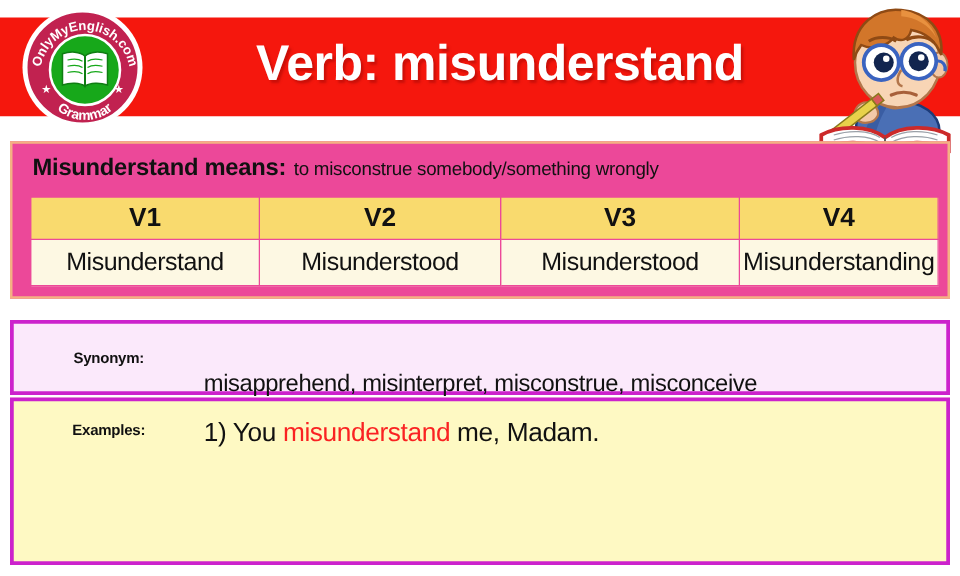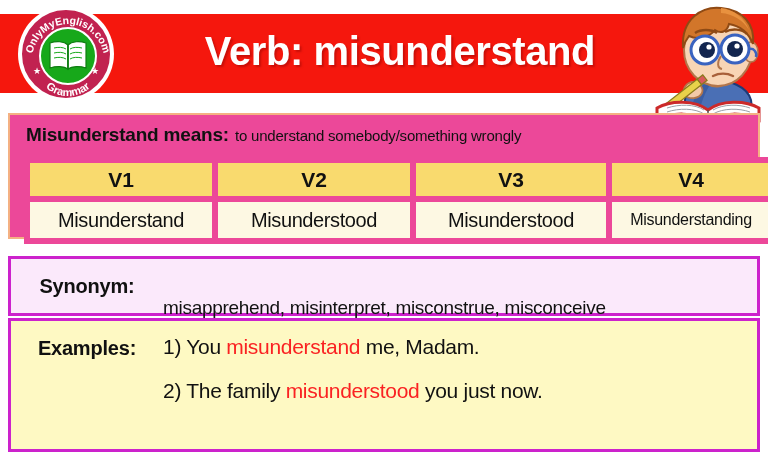--- a/index.html
+++ b/index.html
@@ -149,61 +149,61 @@
 
   .verb-table {
     position: absolute;
     left: 14px;
     top: 42px;
     width: 722px;
     border-collapse: collapse;
     table-layout: fixed;
   }
   .verb-table th, .verb-table td {
-    border: 6px solid #ec4899;
+    border: 1px solid #ec4899;
     text-align: center;
     color: #111111;
     padding: 0;
   }
   .verb-table th {
     background: #f9da6e;
     height: 33px;
     font-size: 21px;
     font-weight: bold;
   }
   .verb-table td {
     background: #fdf8e3;
     height: 36px;
     font-size: 20px;
     font-weight: normal;
     letter-spacing: -0.4px;
   }
   .verb-table td.narrow {
-    font-size: 16px;
+    font-size: 20px;
     letter-spacing: -0.3px;
   }
 
   
   .synonym-box {
     position: absolute;
     left: 8px;
     top: 256px;
     width: 752px;
     height: 60px;
     background: #fbe9fb;
     border: 3px solid #cc22cc;
     box-sizing: border-box;
     display: flex;
     align-items: center;
   }
   .row-label {
     width: 152px;
     flex: 0 0 152px;
     text-align: center;
-    font-size: 20px;
+    font-size: 12px;
     font-weight: bold;
     color: #111111;
     letter-spacing: -0.2px;
   }
   .synonym-list {
     flex: 1;
     font-size: 19px;
     color: #111111;
     letter-spacing: -0.3px;
     white-space: nowrap;
@@ -329,21 +329,21 @@
   <path d="M12 108 C24 104, 40 104, 49 110" fill="none" stroke="#9aa0a8" stroke-width="1"></path>
   <path d="M12 112 C24 108, 40 108, 49 114" fill="none" stroke="#9aa0a8" stroke-width="1"></path>
   <path d="M58 110 C68 104, 84 104, 95 108" fill="none" stroke="#9aa0a8" stroke-width="1"></path>
   <path d="M58 114 C68 108, 84 108, 95 112" fill="none" stroke="#9aa0a8" stroke-width="1"></path>
 </svg>
 
 <div class="meaning-block">
 
   <div class="meaning-row">
     <span class="meaning-label">Misunderstand means:</span>
-    <span class="meaning-text">to understand somebody/something wrongly</span>
+    <span class="meaning-text">to misconstrue somebody/something wrongly</span>
   </div>
 
   <table class="verb-table">
     <thead>
       <tr>
         <th style="width:182px">V1</th>
         <th style="width:192px">V2</th>
         <th style="width:190px">V3</th>
         <th style="width:158px">V4</th>
       </tr>
@@ -365,19 +365,16 @@
 </div>
 
 <div class="examples-box">
   <div class="row-label">Examples:</div>
   <div class="examples-list">
 
     <div class="example-line">
       <span>1)</span><span> You </span><span class="hl">misunderstand</span><span> me, Madam.</span>
     </div>
 
-    <div class="example-line">
-      <span>2)</span><span> The family </span><span class="hl">misunderstood</span><span> you just now.</span>
-    </div>
 
 
   </div>
 </div>
 
 </body></html>

